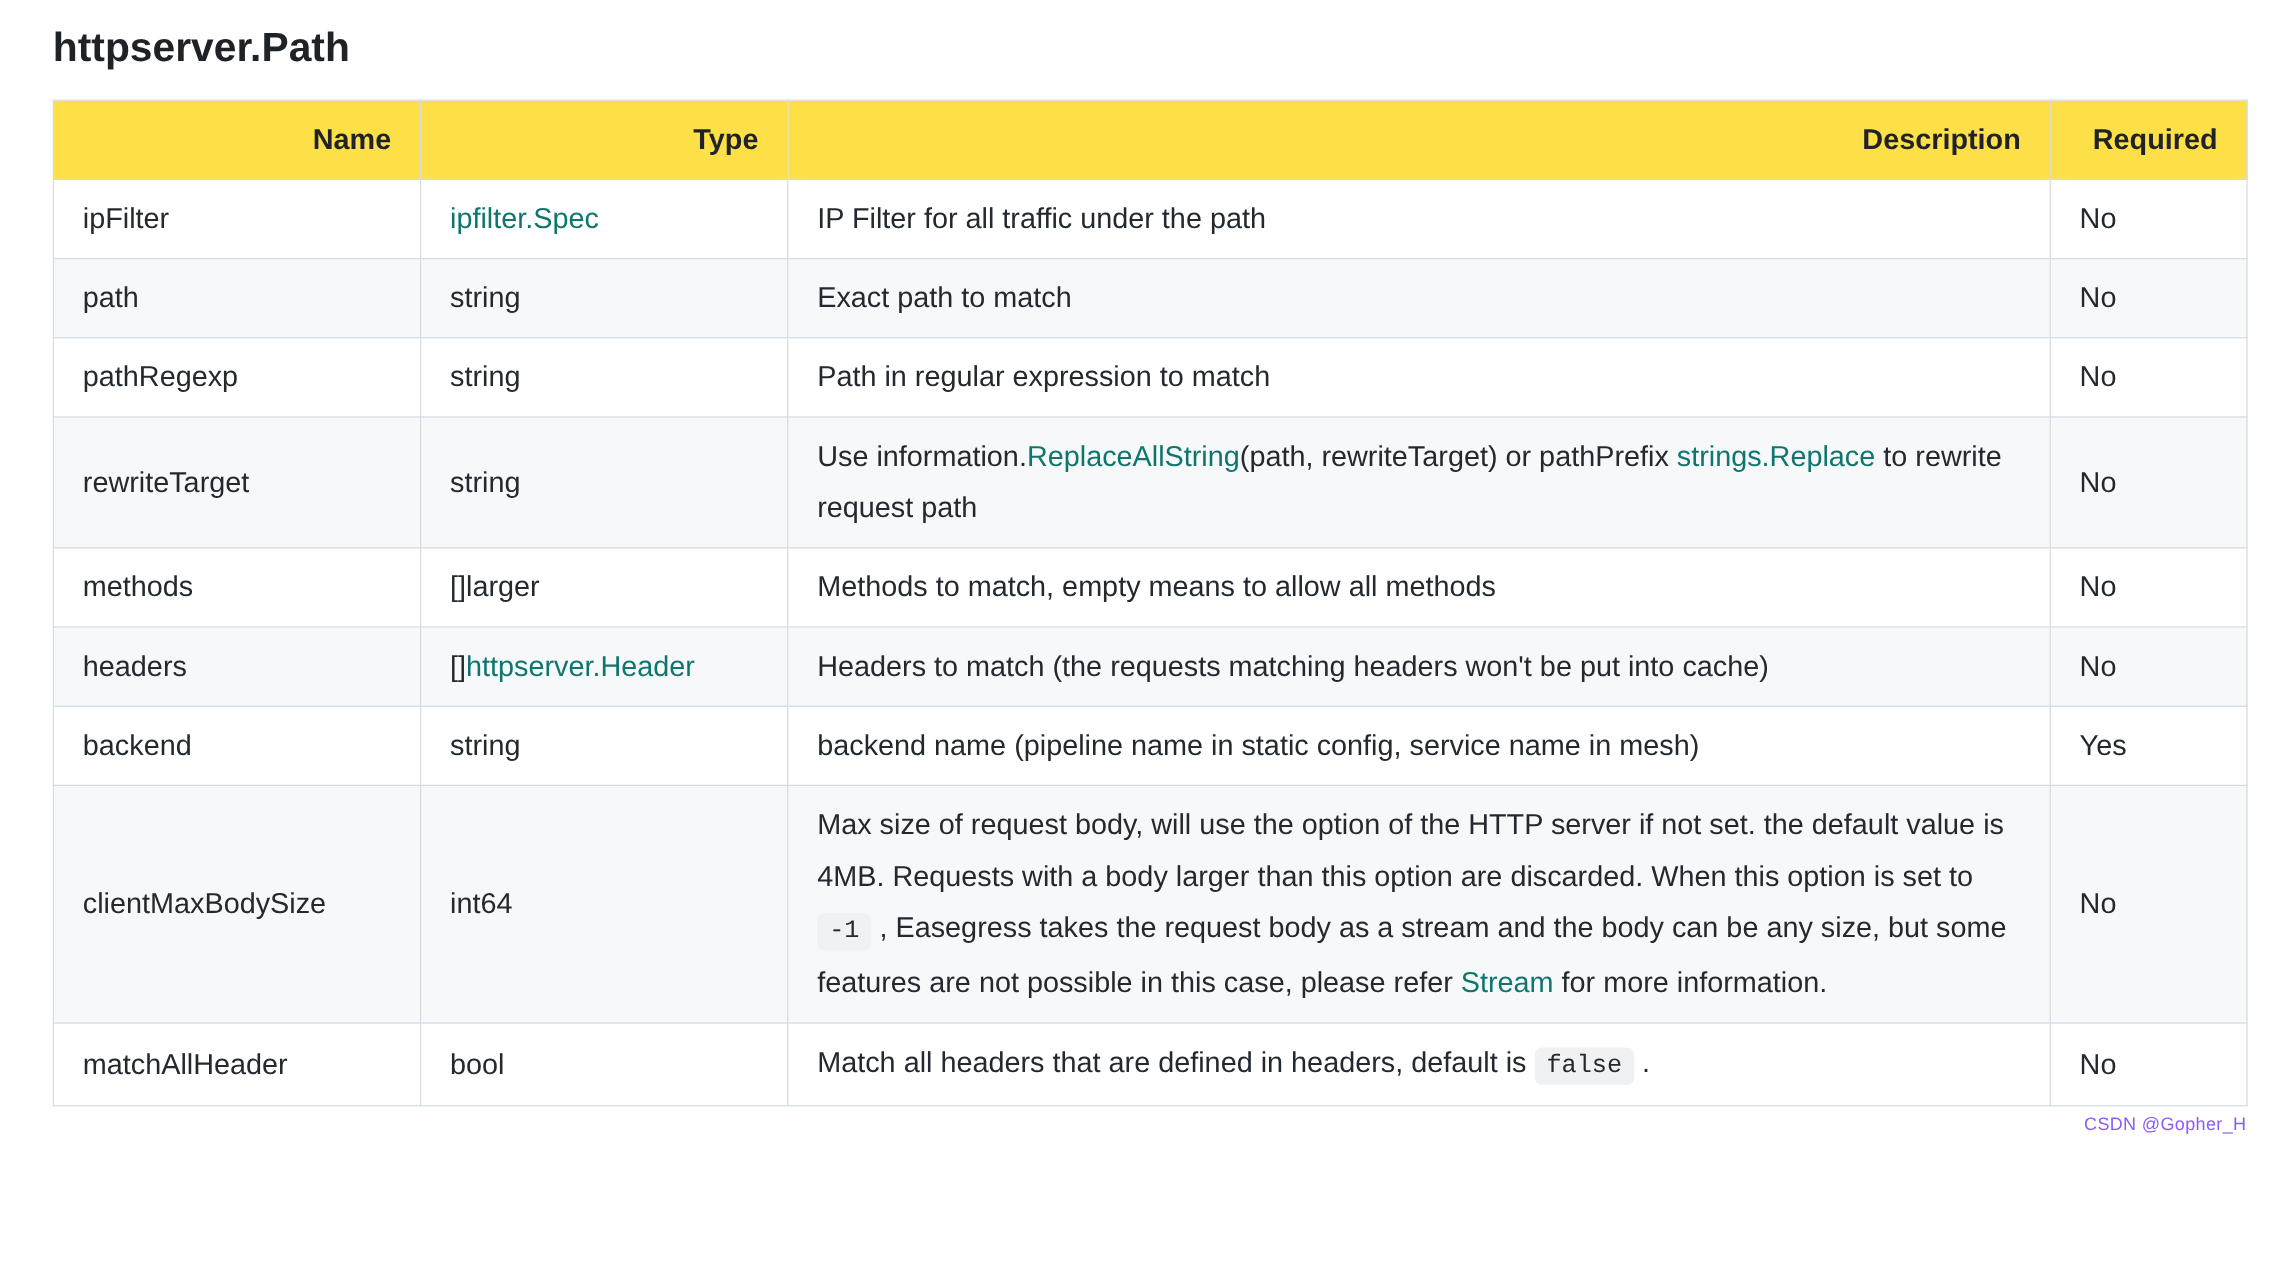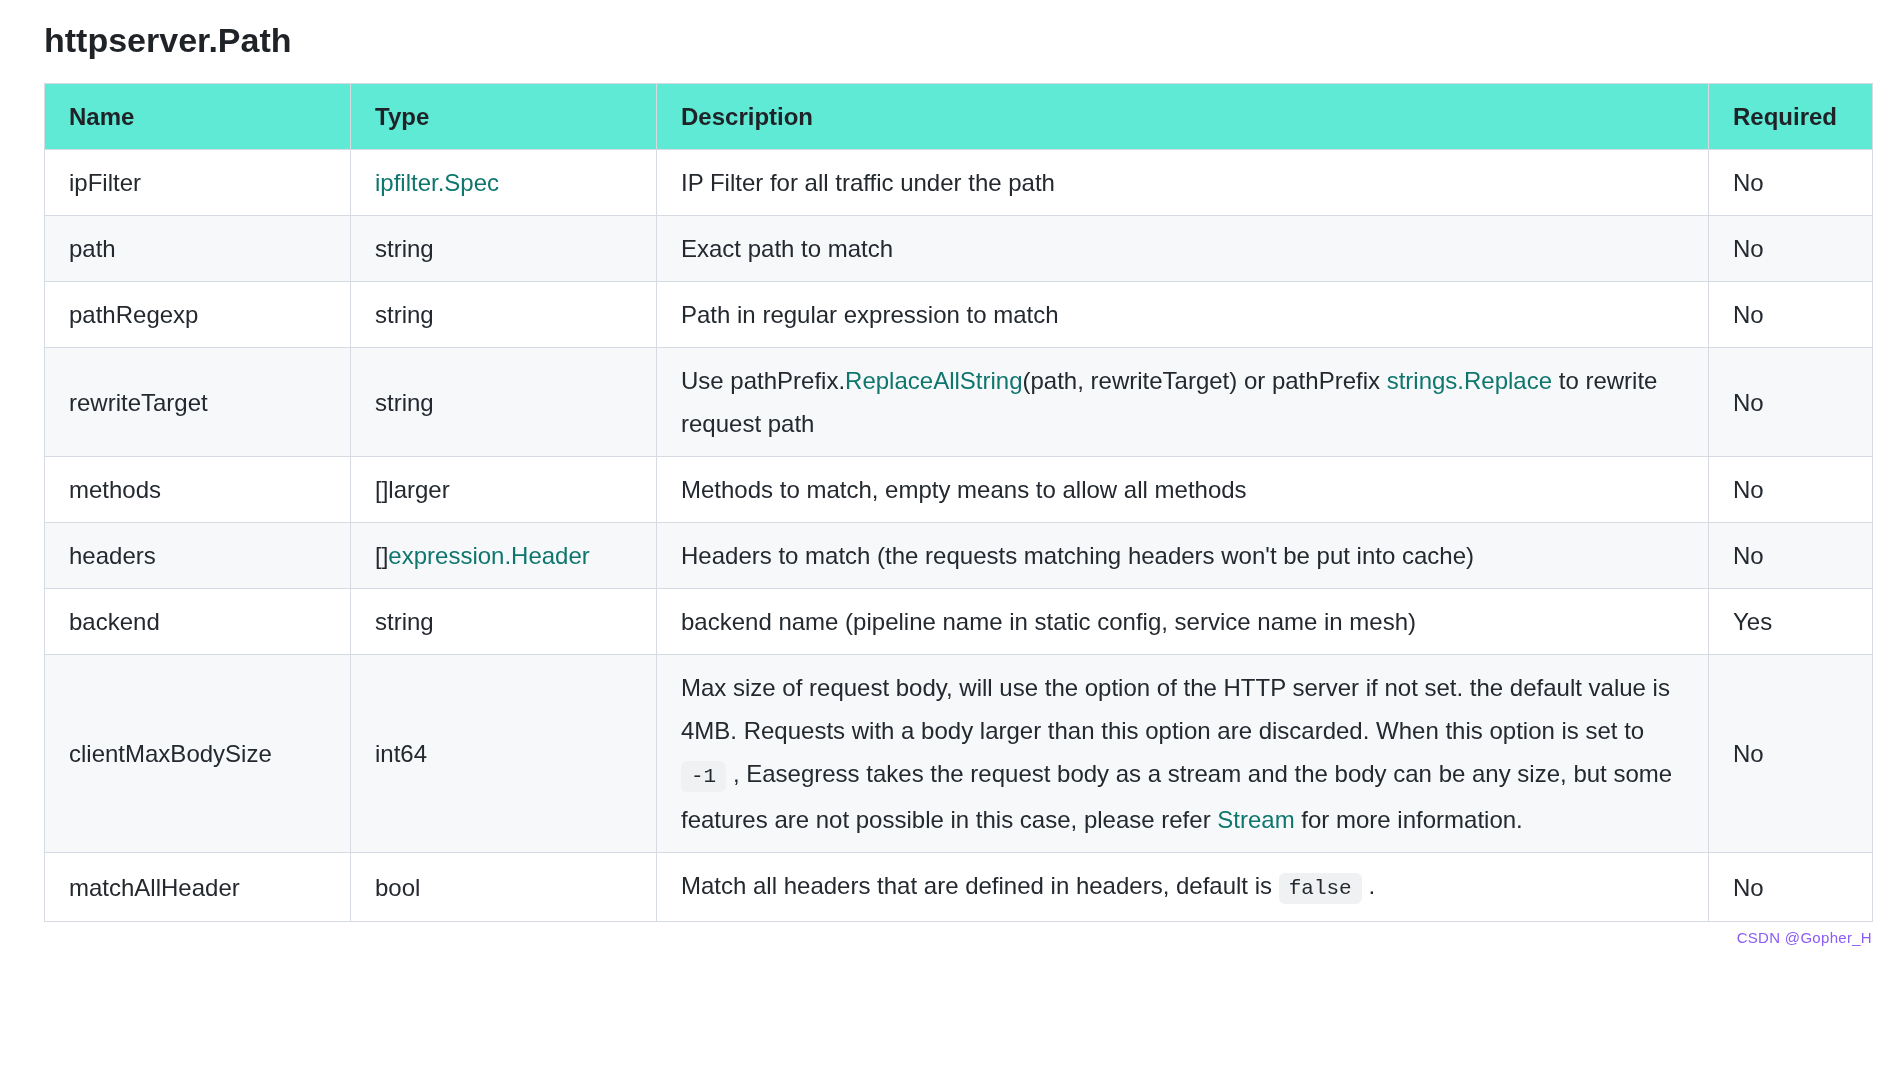--- a/index.html
+++ b/index.html
@@ -32,24 +32,24 @@
   }
   .spec-table th, .spec-table td {
     border: 1px solid #d5dbe1;
     padding: 11px 24px;
     line-height: 43px;
     vertical-align: middle;
     word-wrap: break-word;
     text-align: left;
   }
   .spec-table thead th {
-    text-align: left;
+    text-align: right;
     font-weight: 700;
     color: #1f2328;
-    background: #5eead4;
+    background: #fde047;
   }
   .spec-table tbody tr:nth-child(even) {
     background: #f6f8fa;
   }
   .spec-table a.doc-link {
     color: #0f766e;
     text-decoration: none;
     cursor: pointer;
   }
   .spec-table code.inline-code {
@@ -106,32 +106,32 @@
         </tr>
         <tr>
           <td>pathRegexp</td>
           <td><span>string</span></td>
           <td><span>Path in regular expression to match</span></td>
           <td>No</td>
         </tr>
         <tr>
           <td>rewriteTarget</td>
           <td><span>string</span></td>
-          <td><span>Use pathPrefix.</span><a class="doc-link" href="#">ReplaceAllString</a><span>(path, rewriteTarget) or pathPrefix </span><a class="doc-link" href="#">strings.Replace</a><span> to rewrite request path</span></td>
+          <td><span>Use information.</span><a class="doc-link" href="#">ReplaceAllString</a><span>(path, rewriteTarget) or pathPrefix </span><a class="doc-link" href="#">strings.Replace</a><span> to rewrite request path</span></td>
           <td>No</td>
         </tr>
         <tr>
           <td>methods</td>
           <td><span>[]larger</span></td>
           <td><span>Methods to match, empty means to allow all methods</span></td>
           <td>No</td>
         </tr>
         <tr>
           <td>headers</td>
-          <td><span>[]</span><a class="doc-link" href="#">expression.Header</a></td>
+          <td><span>[]</span><a class="doc-link" href="#">httpserver.Header</a></td>
           <td><span>Headers to match (the requests matching headers won't be put into cache)</span></td>
           <td>No</td>
         </tr>
         <tr>
           <td>backend</td>
           <td><span>string</span></td>
           <td><span>backend name (pipeline name in static config, service name in mesh)</span></td>
           <td>Yes</td>
         </tr>
         <tr>

